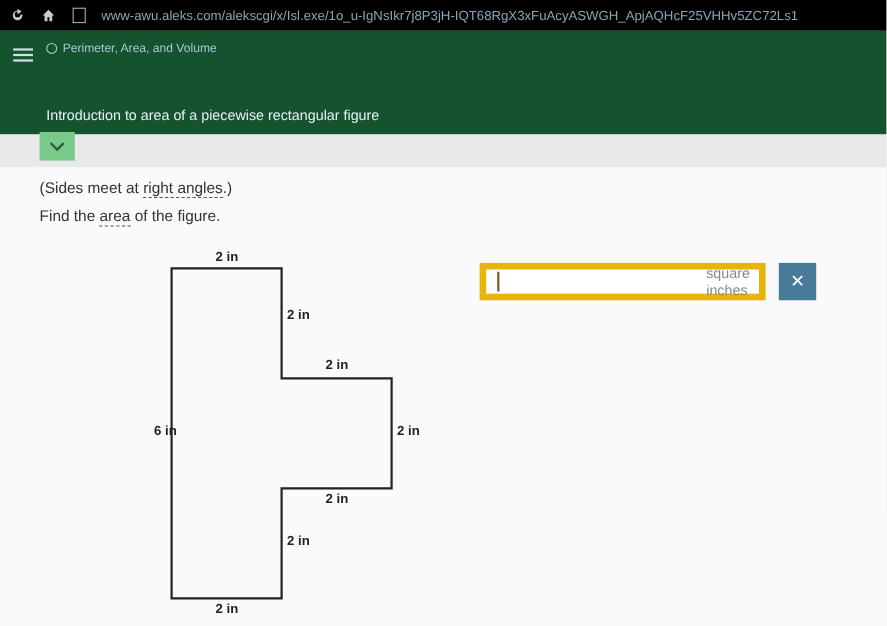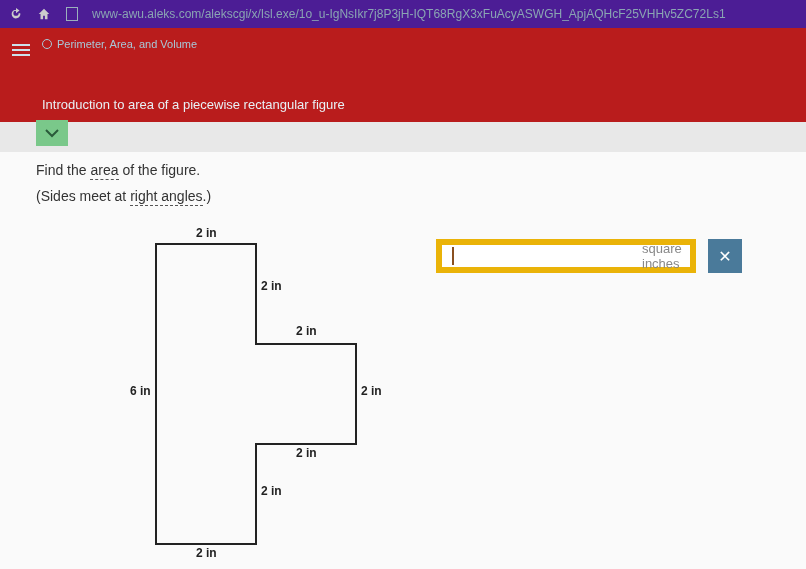--- a/index.html
+++ b/index.html
@@ -4,21 +4,21 @@
   <style>
     * { box-sizing: border-box; margin: 0; padding: 0; }
     body {
       font-family: Arial, sans-serif;
       background: #e8e8e8;
       width: 806px;
       height: 569px;
       overflow: hidden;
     }
     .browser-bar {
-      background: #4c1d95;
+      background: #000000;
       height: 28px;
       display: flex;
       align-items: center;
       padding: 0 8px;
       gap: 12px;
       color: #9ab0bc;
       font-size: 12px;
     }
     .browser-icon {
       width: 16px;
@@ -29,21 +29,21 @@
       color: #ccc;
     }
     .doc-icon {
       width: 12px;
       height: 14px;
       border: 1px solid #9ab0bc;
       position: relative;
     }
     .url { flex: 1; color: #8aa5b3; font-size: 12px; white-space: nowrap; overflow: hidden; }
     .header {
-      background: #b91c1c;
+      background: #14532d;
       color: #cde0ea;
       padding: 10px 12px;
       display: flex;
       align-items: flex-start;
       gap: 12px;
     }
     .menu-icon {
       display: flex;
       flex-direction: column;
       gap: 3px;
@@ -192,41 +192,41 @@
 </div>
 
 <div class="collapse-btn">
   <svg viewBox="0 0 14 10">
       <path d="M1 2 L7 8 L13 2" stroke="#2a5a3a" stroke-width="2" fill="none"></path>
     </svg>
 </div>
 
 <div class="content">
   <div class="prompt-line">
+    <span>(Sides meet at </span><span class="underline-dashed">right angles</span><span>.)</span>
+  </div>
+  <div class="prompt-line">
     <span>Find the </span><span class="underline-dashed">area</span><span> of the figure.</span>
-  </div>
-  <div class="prompt-line">
-    <span>(Sides meet at </span><span class="underline-dashed">right angles</span><span>.)</span>
   </div>
 
   <div class="work-area">
     <div class="figure-wrap">
       <svg class="figure-svg" width="300" height="350">
 
         <path d="M60 20 L160 20 L160 120 L260 120 L260 220 L160 220 L160 320 L60 320 Z" fill="none" stroke="#222" stroke-width="2"></path>
       </svg>
 
       <div class="dim" style="left:100px;top:2px;">2 in</div>
       <div class="dim" style="left:165px;top:55px;">2 in</div>
       <div class="dim" style="left:200px;top:100px;">2 in</div>
       <div class="dim" style="left:265px;top:160px;">2 in</div>
       <div class="dim" style="left:200px;top:222px;">2 in</div>
       <div class="dim" style="left:165px;top:260px;">2 in</div>
       <div class="dim" style="left:100px;top:322px;">2 in</div>
-      <div class="dim" style="left:34px;top:160px;">6 in</div>
+      <div class="dim" style="left:44px;top:160px;">6 in</div>
     </div>
 
     <div class="answer-area">
       <div class="answer-box">
         <div class="cursor-icon"></div>
         <input class="answer-input" value="" style="">
         <span class="unit-label">square inches</span>
       </div>
       <div class="clear-btn">
         <span>✕</span>

